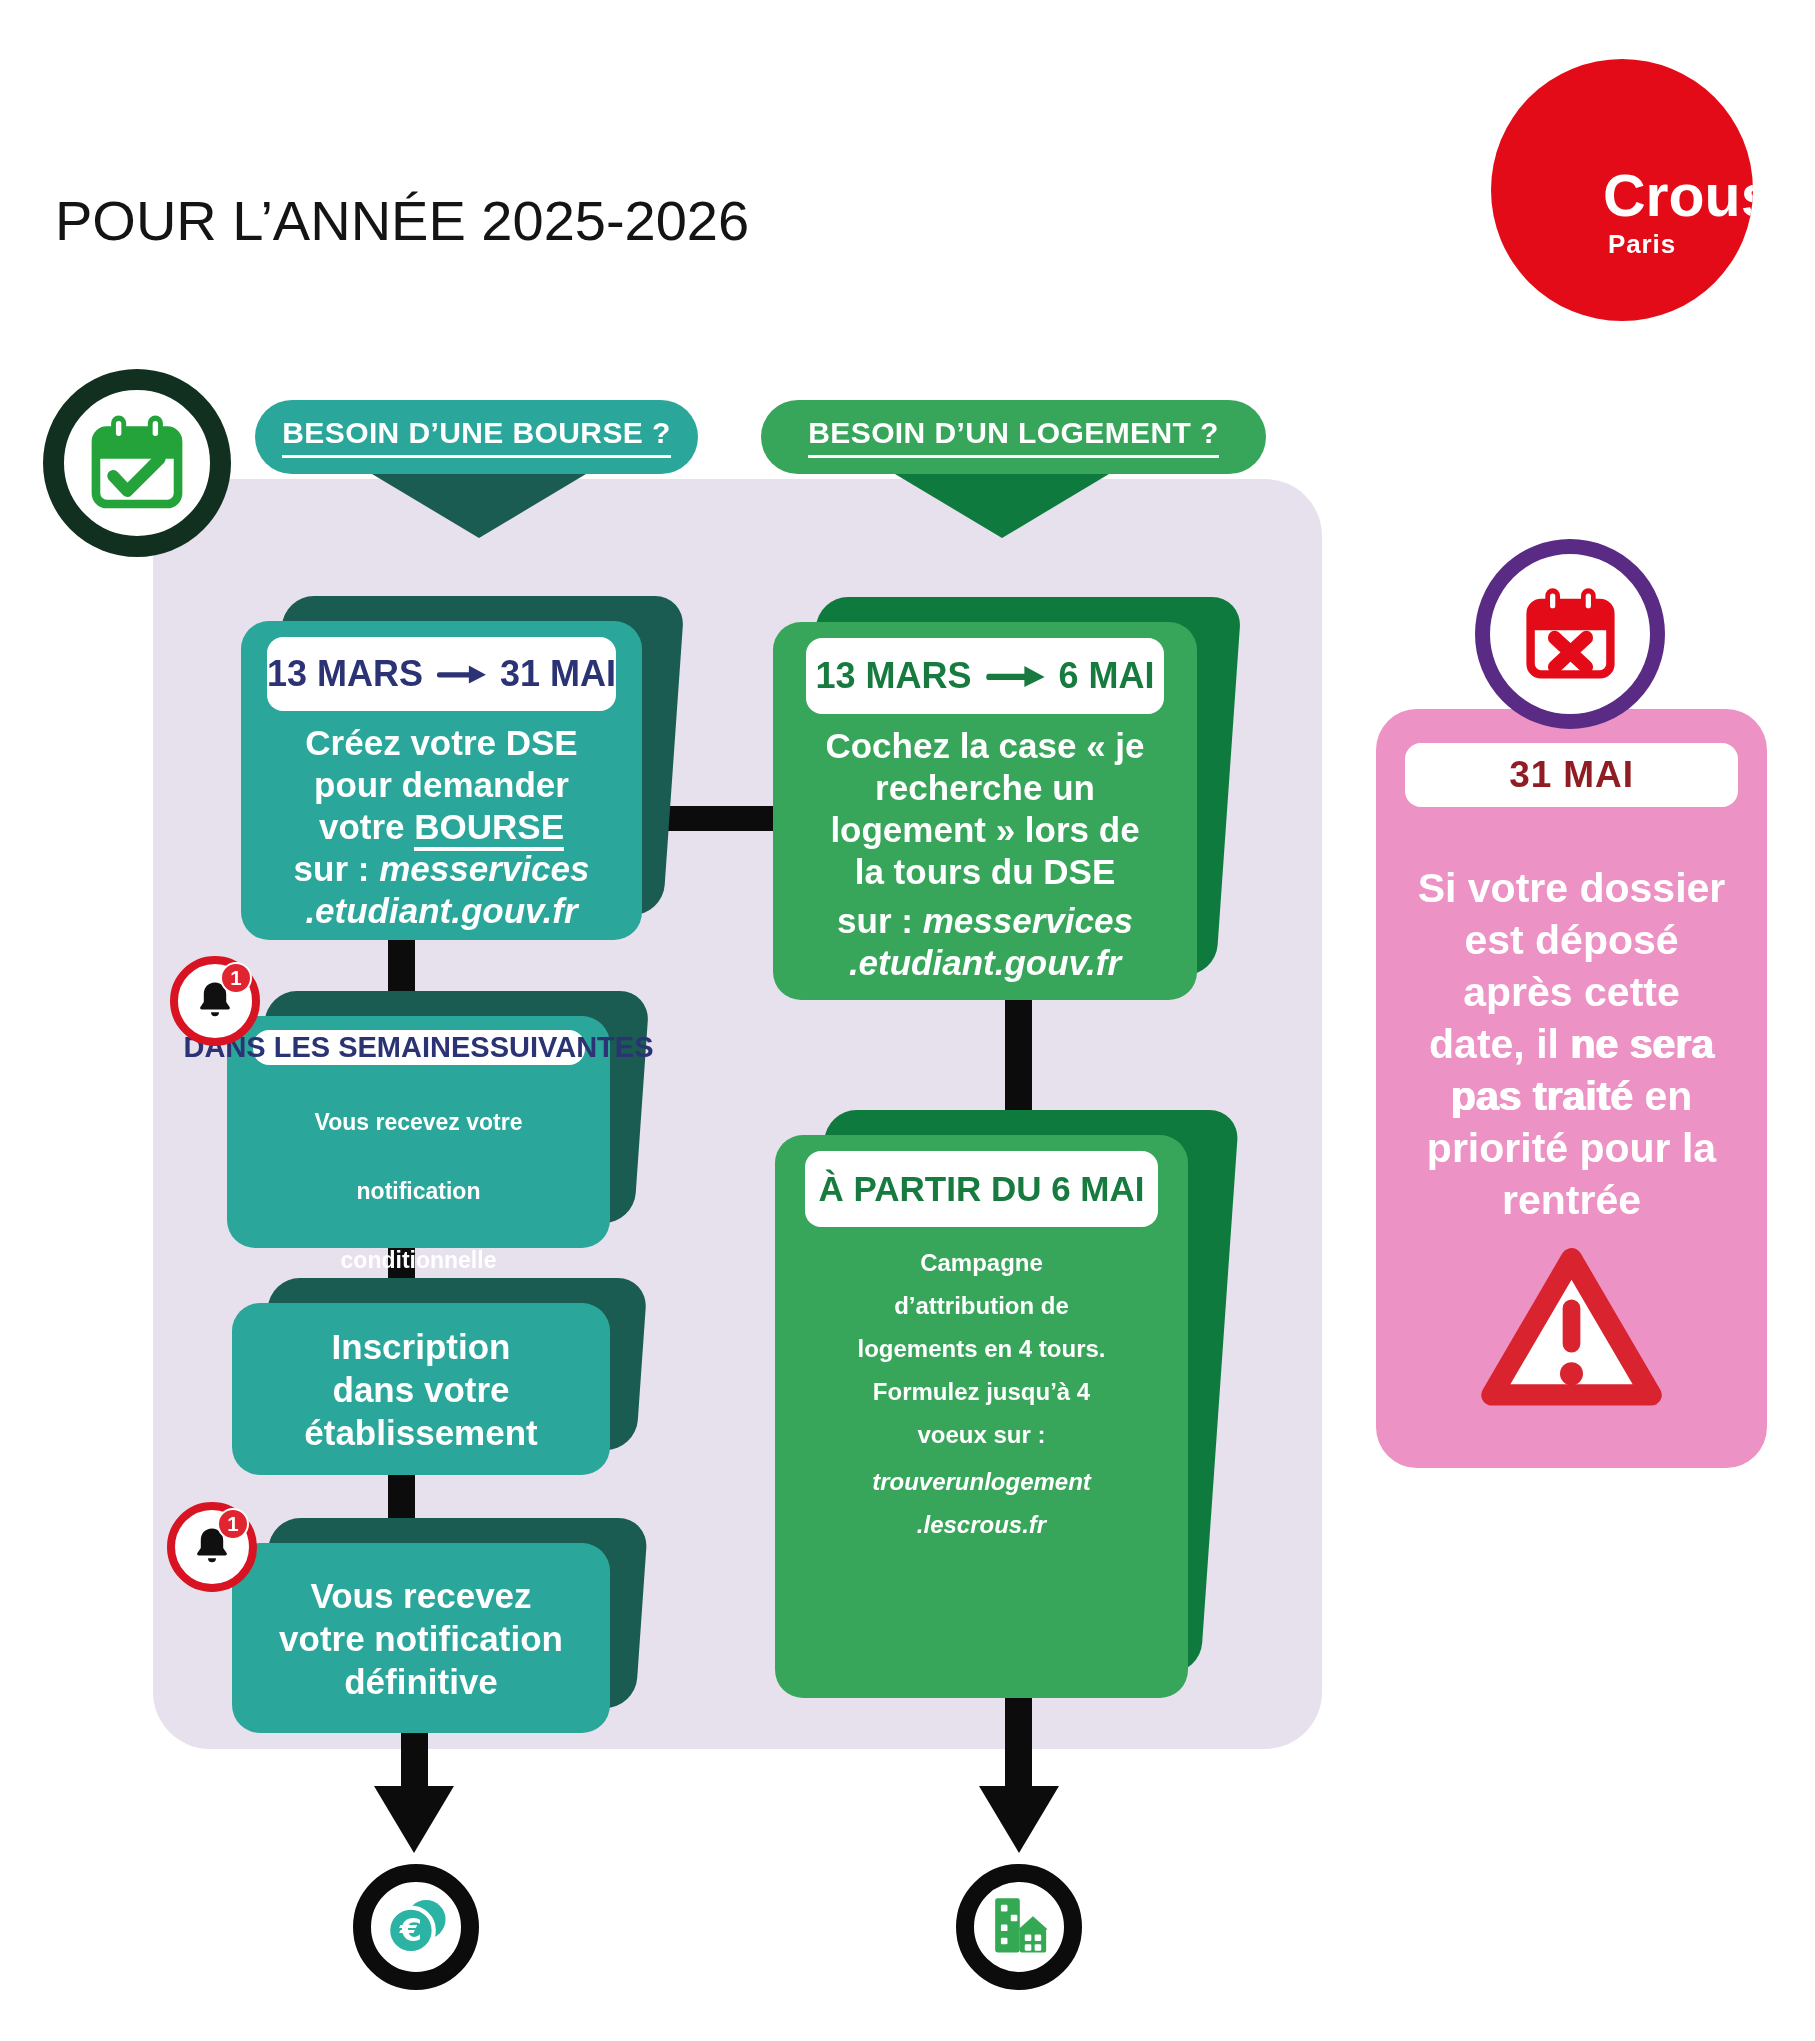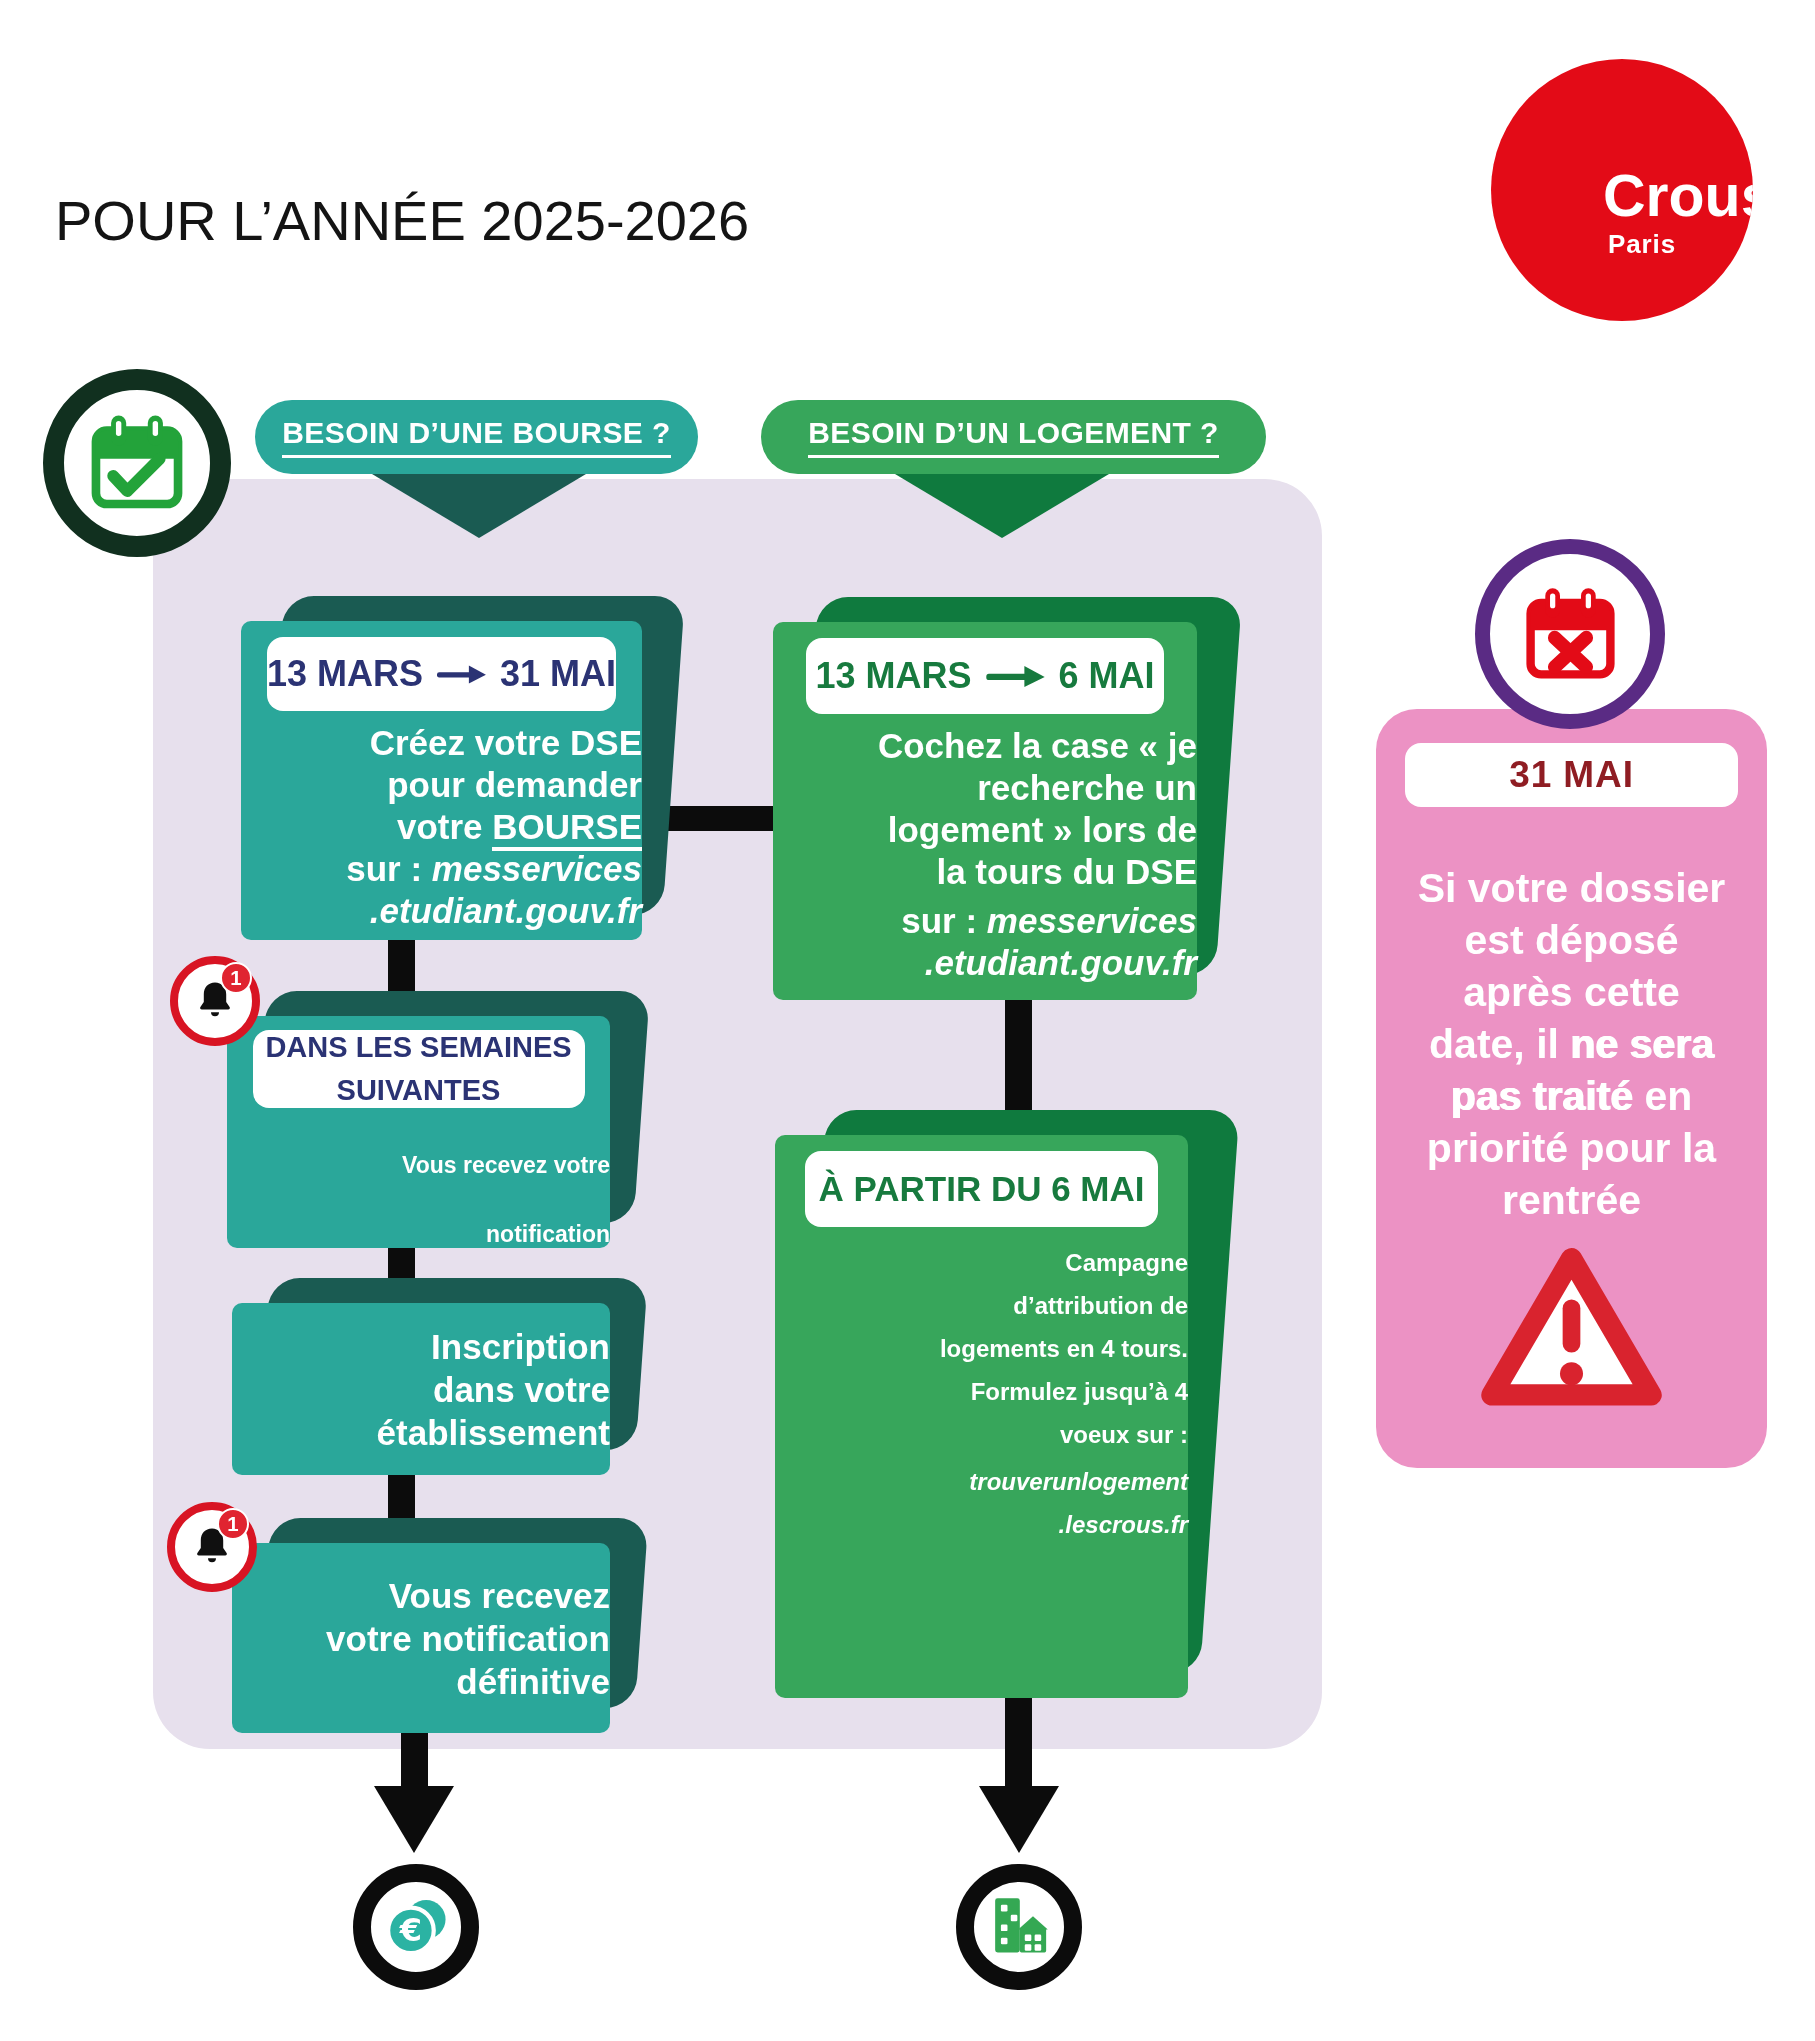--- a/index.html
+++ b/index.html
@@ -51,38 +51,38 @@
   .ahead{width:0;height:0;border-left:40px solid transparent;border-right:40px solid transparent;
          border-top:67px solid var(--ink);z-index:1;}
   .head-l{left:374px;top:1786px;}
   .head-r{left:979px;top:1786px;}
 
   
   .box{z-index:2;}
   .box .shadow{position:absolute;inset:0;border-radius:30px;transform:skewX(-4deg) translate(30px,-25px);}
   .box.teal .shadow{background:var(--teal_dark);}
   .box.green .shadow{background:var(--green_dark);}
-  .box .face{position:absolute;inset:0;border-radius:10px;display:flex;flex-direction:column;
-             align-items:flex-end;color:#fff;text-align:center;}
+  .box .face{position:absolute;inset:0;border-radius:28px;display:flex;flex-direction:column;
+             align-items:center;color:#fff;text-align:center;}
   .box.teal .face{background:var(--teal);}
   .box.green .face{background:var(--green);}
   .dateband{background:#fff;border-radius:16px;display:flex;align-items:center;justify-content:center;
             gap:14px;font-weight:800;white-space:nowrap;}
   .dateband.navy{color:var(--navy);}
   .dateband.dkgreen{color:var(--green_text);}
   .bodytxt{font-weight:700;}
   .ul{border-bottom:4.4px solid #fff;padding-bottom:1.8px;}
   .it{font-style:italic;}
 
   .box-l1{left:241px;top:621px;width:401px;height:319px;}
   .box-l1 .dateband{margin:16px auto 10.6px;width:349px;height:74px;font-size:36px;}
   .box-l1 .bodytxt{font-size:35px;line-height:42px;}
   .box-l2{left:227px;top:1016px;width:383px;height:232px;}
   .box-l2 .dateband{margin:14px auto 8.9px;width:332px;height:83px;font-size:29px;line-height:35px;
-                    flex-direction:column;gap:8px;}
+                    flex-direction:row;gap:0;}
   .box-l2 .bodytxt{font-size:23px;line-height:42px;margin-top:27px;}
   .box-l3{left:232px;top:1303px;width:378px;height:172px;}
   .box-l4{left:232px;top:1543px;width:378px;height:190px;}
   .box-l3 .face,.box-l4 .face{justify-content:center;}
   .box-l3 .bodytxt,.box-l4 .bodytxt{font-size:35px;line-height:43px;}
   .box-r1{left:773px;top:622px;width:424px;height:378px;}
   .box-r1 .dateband{margin:16px auto 10.6px;width:358px;height:76px;font-size:36px;}
   .box-r1 .bodytxt{font-size:35px;line-height:42px;}
   .box-r1 .surblock{margin-top:7px;}
   .box-r2{left:775px;top:1135px;width:413px;height:563px;}

